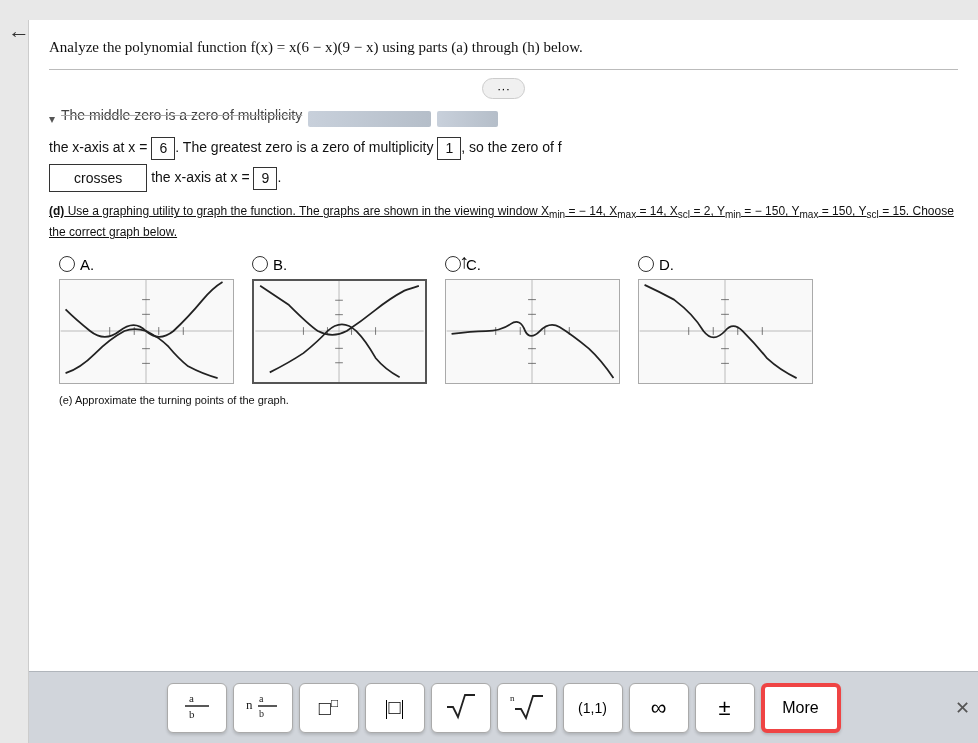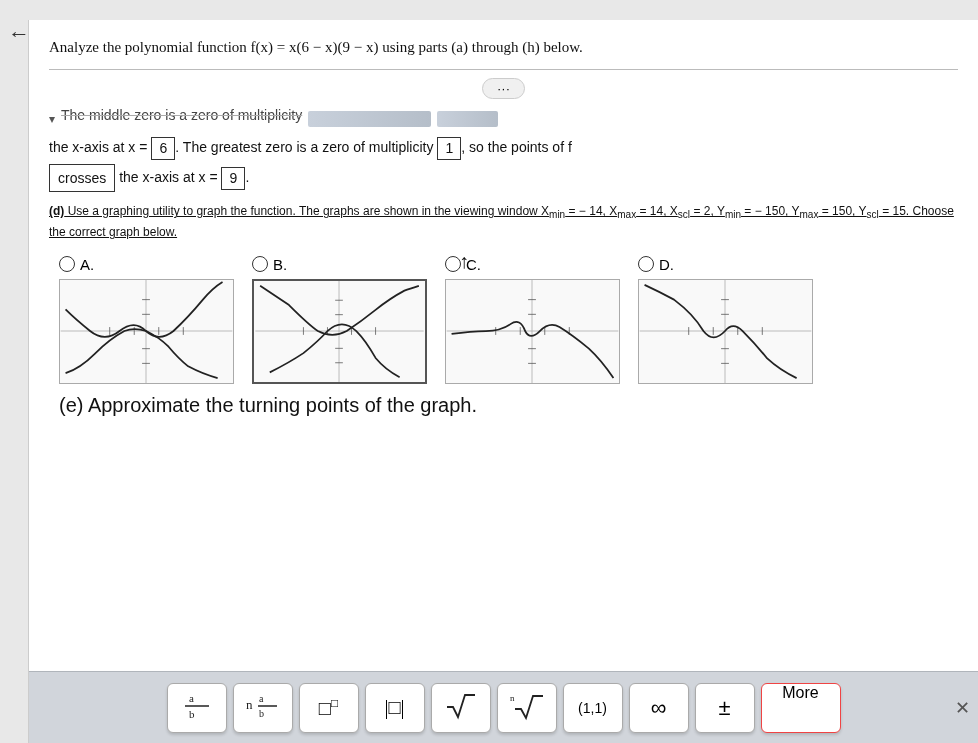--- a/index.html
+++ b/index.html
@@ -91,21 +91,21 @@
       text-align: center;
       font-size: 14px;
       background: #fff;
       vertical-align: middle;
       line-height: 1.5;
     }
 
     .crosses-box {
       display: inline-block;
       border: 1.5px solid #333;
-      padding: 2px 8px;
+      padding: 2px 24px;
       font-size: 14px;
       background: #fff;
       vertical-align: middle;
     }
 
     .part-d {
       font-size: 12px;
       font-family: Arial, sans-serif;
       line-height: 1.55;
       margin-bottom: 14px;
@@ -157,21 +157,21 @@
       position: relative;
       overflow: hidden;
     }
 
     .graph-box svg {
       width: 100%;
       height: 100%;
     }
 
     .part-e {
-      font-size: 20px;
+      font-size: 11px;
       font-family: Arial, sans-serif;
       color: #111;
       margin: 10px 10px 0 10px;
     }
 
     .keyboard-bar {
       position: absolute;
       bottom: 0;
       left: 0;
       right: 0;
@@ -195,25 +195,26 @@
       align-items: center;
       justify-content: center;
       font-size: 20px;
       cursor: pointer;
       box-shadow: 0 2px 3px rgba(0,0,0,0.15);
       flex-shrink: 0;
     }
 
     .kb-btn-more {
       background: #fff;
-      border: 1px solid #ef4444;
+      border: 4px solid #ef4444;
       border-radius: 6px;
       width: 80px;
       height: 50px;
       display: flex;
+      align-items: center;
       justify-content: center;
       font-size: 16px;
       font-family: Arial, sans-serif;
       cursor: pointer;
       box-shadow: 0 2px 3px rgba(0,0,0,0.15);
     }
 
     .close-x {
       position: absolute;
       right: 8px;
@@ -276,21 +277,21 @@
     <div class="scroll-text-row">
       <span class="dropdown-arrow">▾</span>
       <span class="scroll-text">The middle zero is a zero of multiplicity</span>
       <span class="blurred-text">□□ □□ □□□□□ □□.</span>
       <span class="blurred-text">□□□□□□</span>
     </div>
 
     <div class="answer-line">
       <span>the x-axis at x =</span>
       <span class="inline-box">6</span><span>. The greatest zero is a zero of multiplicity</span>
-      <span class="inline-box">1</span><span>, so the points of f</span>
+      <span class="inline-box">1</span><span>, so the zero of f</span>
     </div>
 
     <div class="answer-line" style="margin-bottom:10px;">
       <span class="crosses-box">crosses</span>
       <span> </span><span>the x-axis at x =</span>
       <span class="inline-box">9</span><span>.</span>
     </div>
 
     <div class="part-d">
       <b>(d)</b>

